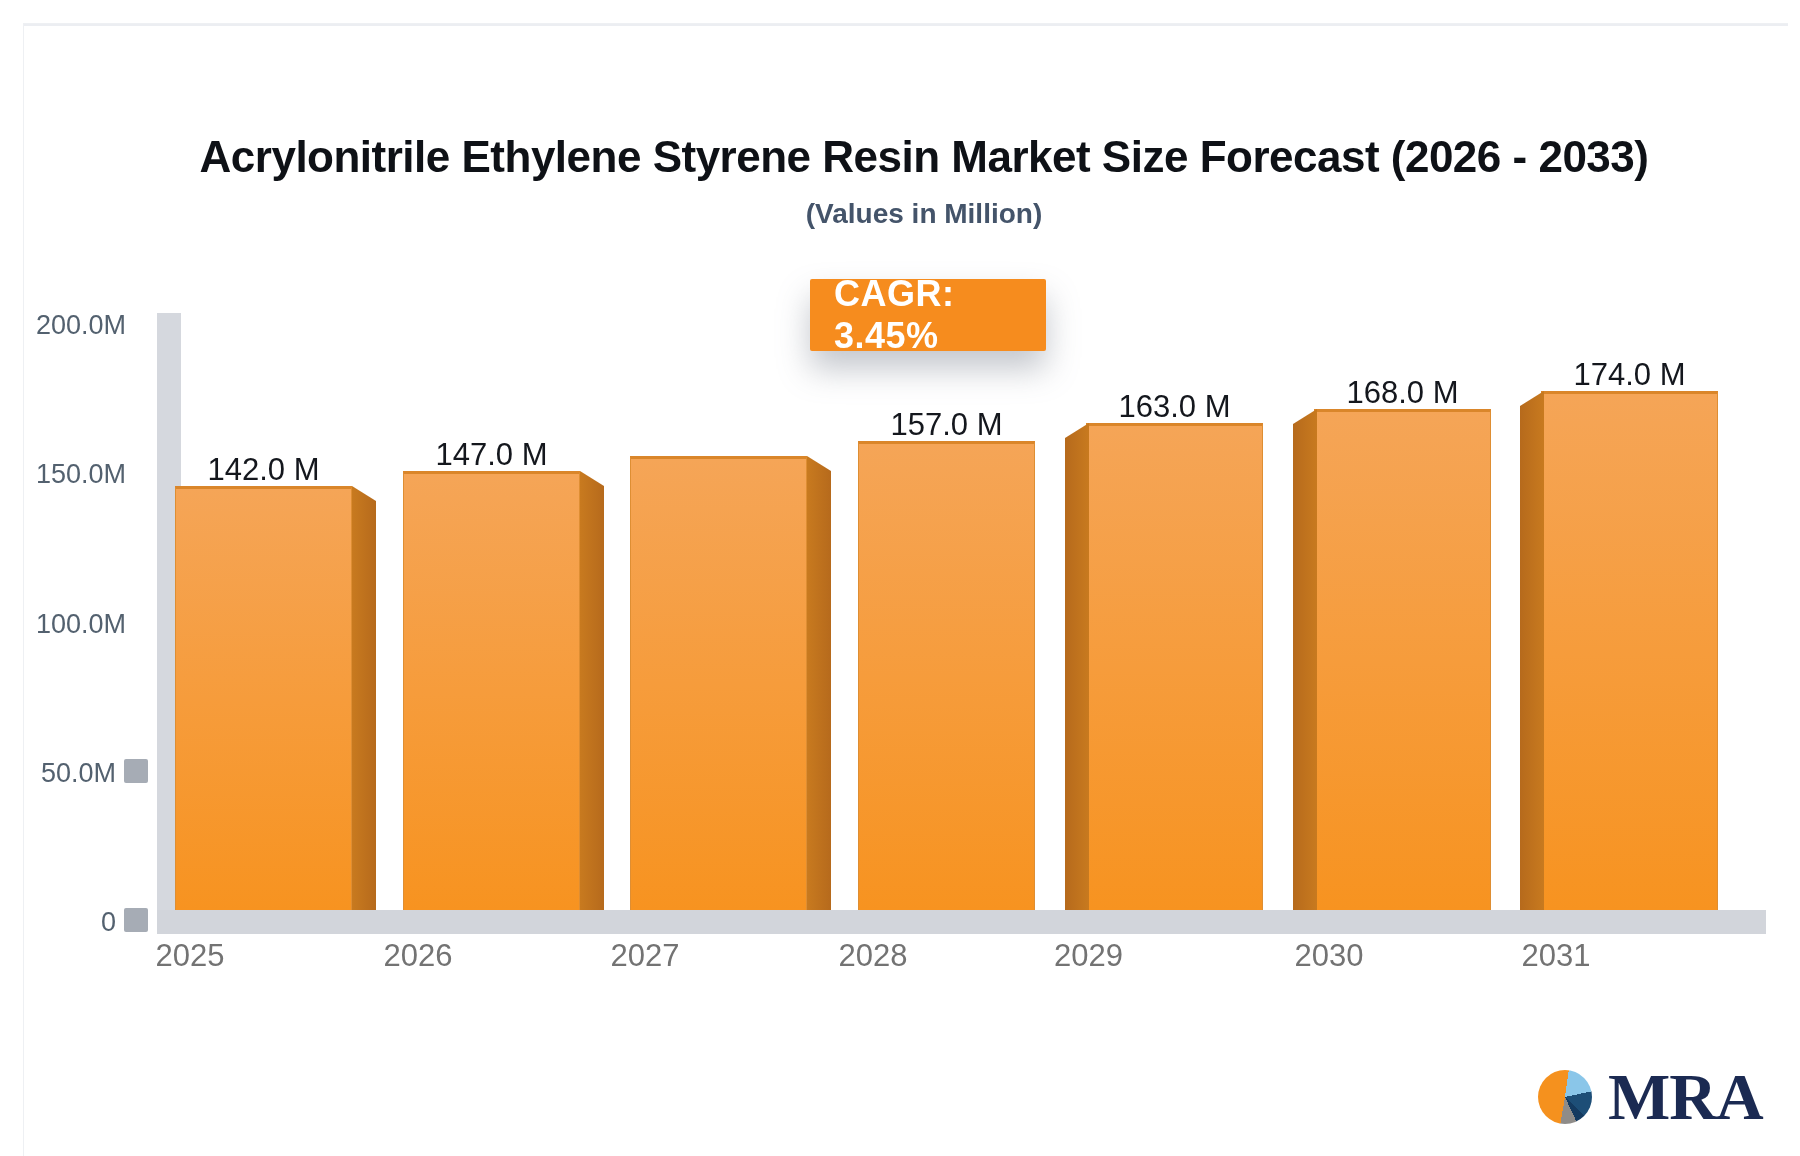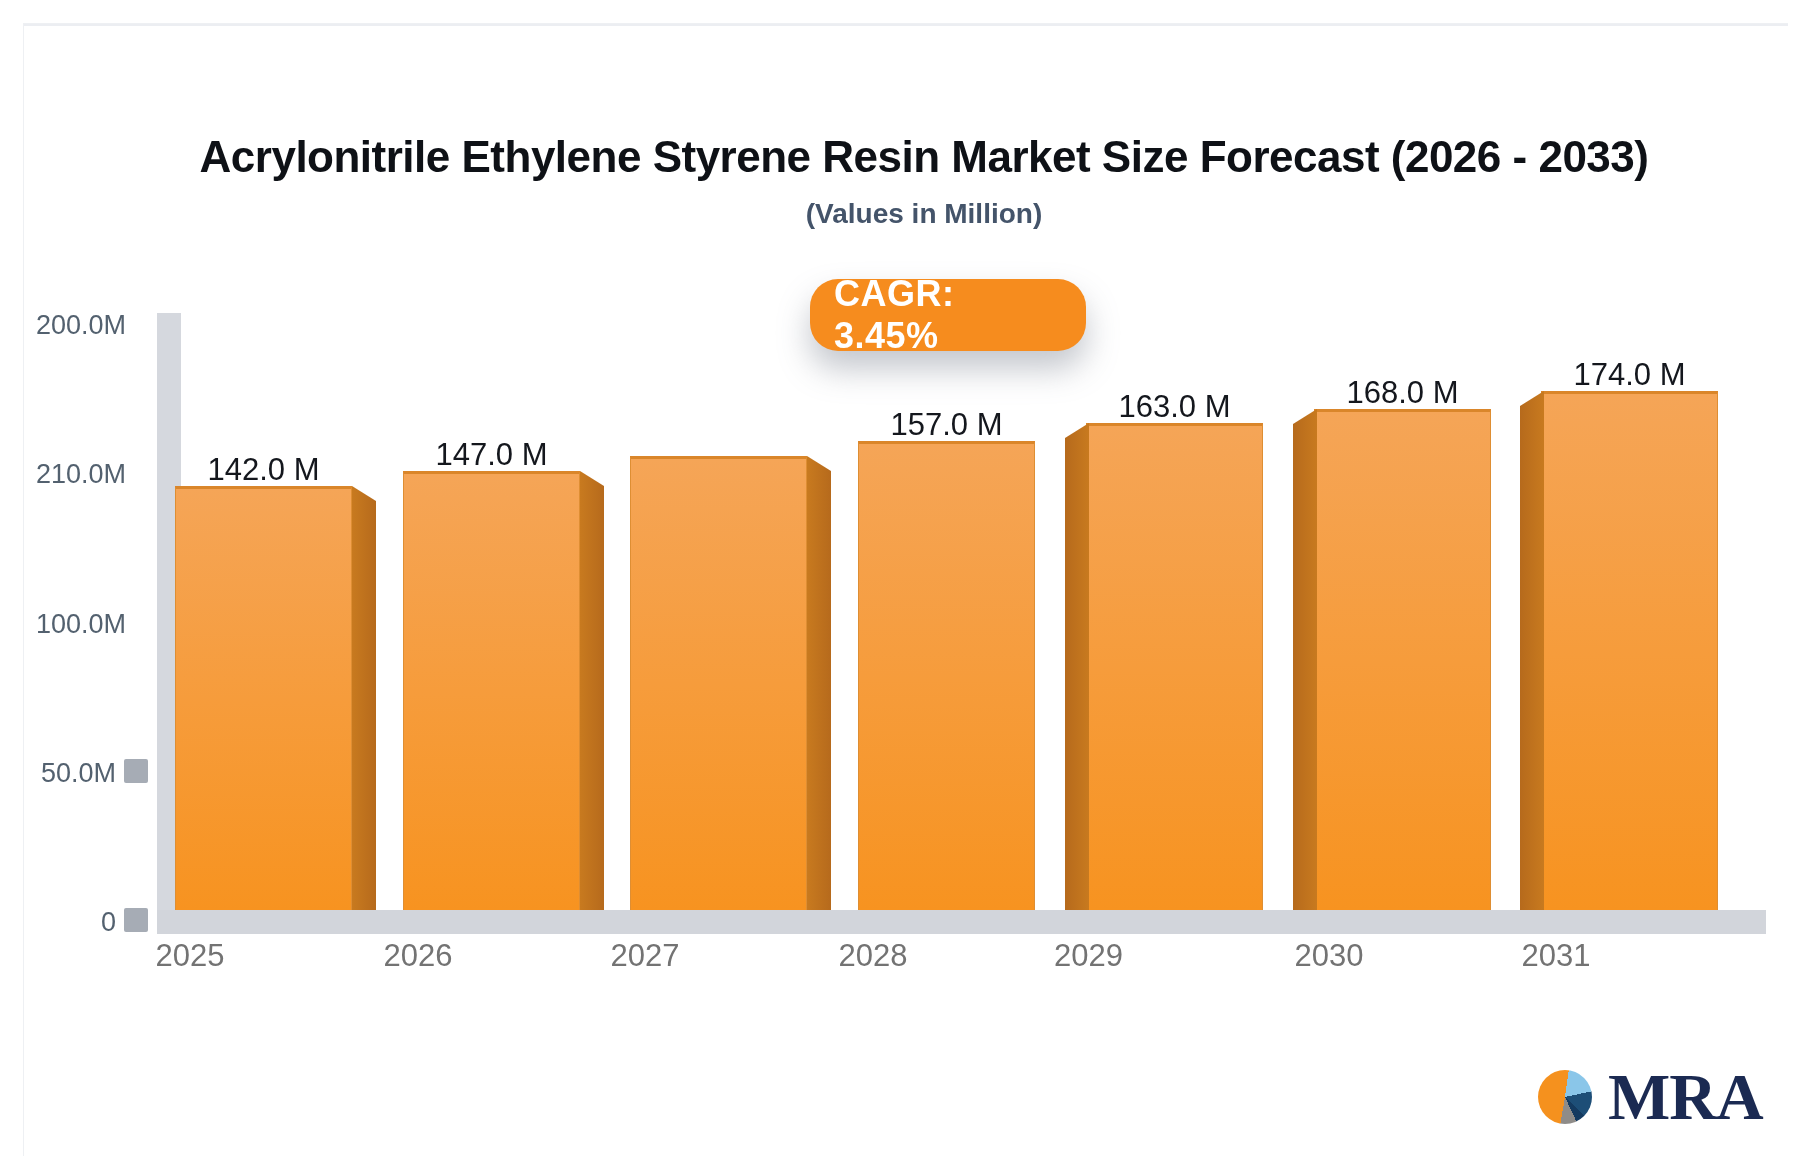--- a/index.html
+++ b/index.html
@@ -12,22 +12,22 @@
   .chart-title {
     position:absolute; top:94px; left:0; width:100%;
     text-align:center; font-size:44px; font-weight:700; color:#0e1116;
     letter-spacing:-0.5px;
   }
   .chart-subtitle {
     position:absolute; top:160px; left:0; width:100%;
     text-align:center; font-size:28px; font-weight:600; color:#44546a;
   }
   .cagr-badge {
-    position:absolute; left:786px; top:253px; width:276px; height:72px;
-    border-radius:28px; display:flex; align-items:center; justify-content:center;
+    position:absolute; left:786px; top:253px; width:236px; height:72px;
+    border-radius:2px; display:flex; align-items:center; justify-content:center;
     font-size:36px; font-weight:700; color:#ffffff; letter-spacing:0.5px;
     box-shadow:0 18px 32px rgba(125,130,145,0.45);
   }
   .plot { position:absolute; left:0; top:0; width:1800px; height:1156px; }
   .y-axis-line { position:absolute; left:133px; top:287px; width:4px; height:597px; background:#d5d8de; }
   .x-axis-line { position:absolute; left:133px; top:884px; width:1609px; height:5px; background:#d2d5db; }
   .y-tick-label {
     position:absolute; left:0; width:104px; height:34px; line-height:34px;
     text-align:right; font-size:27px; color:#53616f;
   }
@@ -79,21 +79,21 @@
   <div class="chart-subtitle">(Values in Million)</div>
 
   <div class="cagr-badge" style="background: rgb(246, 140, 30); color: rgb(255, 255, 255);">
     <span>CAGR: 3.45%</span>
   </div>
 
   <div class="plot" id="plot">
     <div class="y-axis-line"></div>
     <div class="x-axis-line"></div>
   <div class="y-tick-label" style="top: 270px;">200.0M</div>
-      <div class="y-tick-label" style="top: 419.25px;">210.0M</div>
+      <div class="y-tick-label" style="top: 419.25px;">150.0M</div>
       <div class="y-tick-label" style="top: 568.5px;">100.0M</div>
       <div class="y-tick-label" style="top: 717.75px;">50.0M</div>
       <div class="y-tick-dash" style="top: 732.75px;"></div>
       <div class="y-tick-label" style="top: 867px;">0</div>
       <div class="y-tick-dash" style="top: 882px;"></div>
       <div class="bar-face" style="left: 151px; top: 460px; width: 177px; height: 424px;"></div>
       <div class="bar-side right" style="left: 328px; top: 460px; width: 21px; height: 424px;"></div>
       <div class="bar-value-label" style="left: 119.5px; top: 414px;">142.0 M</div>
       <div class="x-axis-label" style="left: 119.5px;">2025</div>
       <div class="bar-face" style="left: 379px; top: 445px; width: 177px; height: 439px;"></div>

